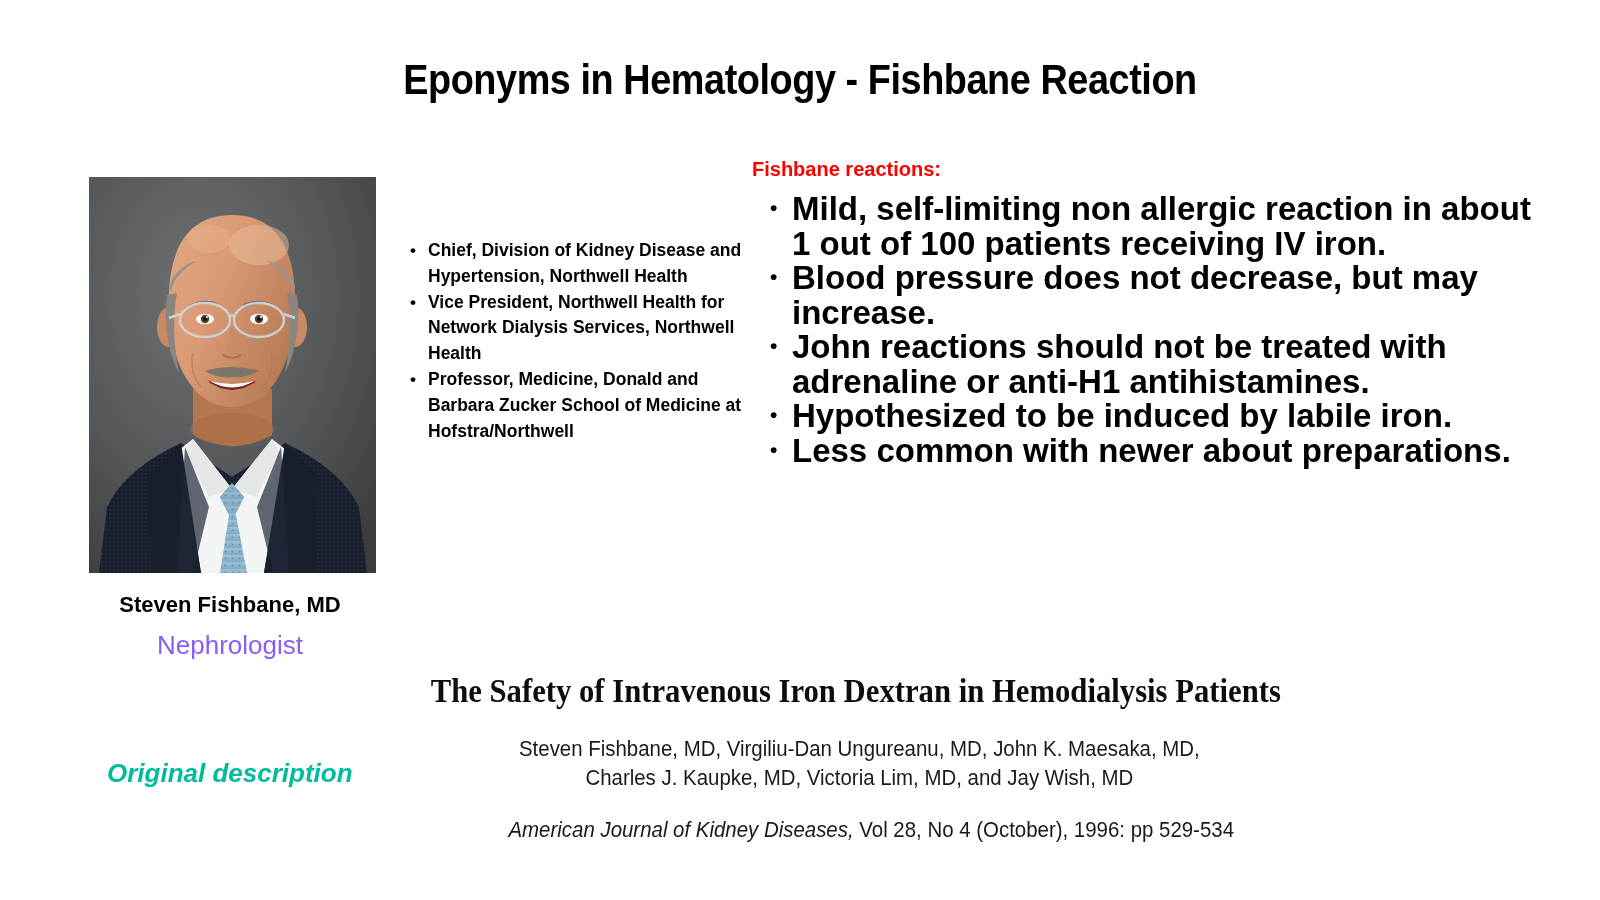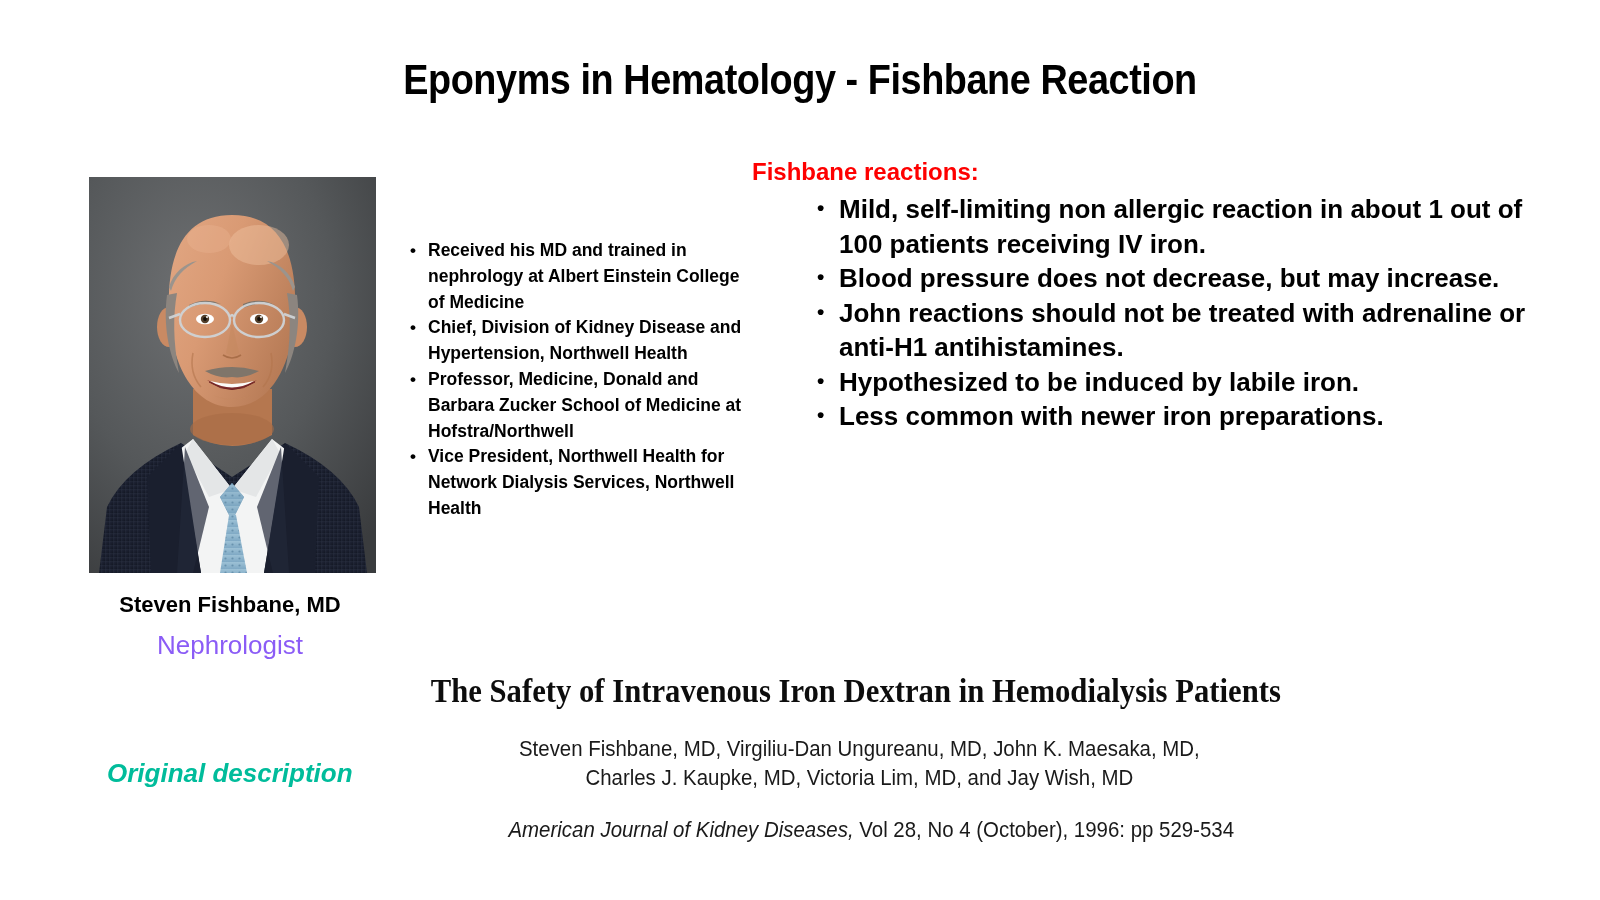--- a/index.html
+++ b/index.html
@@ -99,40 +99,39 @@
     left: -18px;
     top: 0;
     font-size: 17px;
   }
 
   
   .reactions-heading {
     position: absolute;
     left: 752px;
     top: 158px;
-    font-size: 24px;
+    font-size: 20px;
     font-weight: bold;
     color: #FE0000;
   }
   .reactions-list {
     position: absolute;
     left: 770px;
     top: 192px;
     width: 760px;
     margin: 0;
     padding: 0 0 0 22px;
     list-style: none;
   }
   .reactions-list li {
     position: relative;
-    font-size: 26px;
+    font-size: 33px;
     font-weight: bold;
     line-height: 34.5px;
     color: #000000;
-    margin-left: 47px;
   }
   .reactions-list li::before {
     content: "\2022";
     position: absolute;
     left: -22px;
     top: -1px;
     font-size: 21px;
   }
 
   
@@ -284,33 +283,32 @@
     <path d="M182 176 Q186 196 174 210" fill="none" stroke="#b2744d" stroke-width="1.6" opacity="0.6"></path>
 
     <path d="M124 218 Q143 228 162 218 Q143 226 124 218 Z" fill="#c5895f" opacity="0.4"></path>
   </svg>
 </div>
 
 <div class="person-name">Steven Fishbane, MD</div>
 <div class="person-role">Nephrologist</div>
 
 <ul class="bio-list">
-  <li>Received his MD and trained in nephrology at Albert Einstein College of Medicine</li>
   <li>Chief, Division of Kidney Disease and Hypertension, Northwell Health</li>
+  <li>Vice President, Northwell Health for Network Dialysis Services, Northwell Health</li>
   <li>Professor, Medicine, Donald and Barbara Zucker School of Medicine at Hofstra/Northwell</li>
-  <li>Vice President, Northwell Health for Network Dialysis Services, Northwell Health</li>
 </ul>
 
 <div class="reactions-heading">Fishbane reactions:</div>
 <ul class="reactions-list">
   <li>Mild, self-limiting non allergic reaction in about 1 out of 100 patients receiving IV iron.</li>
   <li>Blood pressure does not decrease, but may increase.</li>
   <li>John reactions should not be treated with adrenaline or anti-H1 antihistamines.</li>
   <li>Hypothesized to be induced by labile iron.</li>
-  <li>Less common with newer iron preparations.</li>
+  <li>Less common with newer about preparations.</li>
 </ul>
 
 <div class="orig-desc">Original description</div>
 
 <div class="cite-title">The Safety of Intravenous Iron Dextran in Hemodialysis Patients</div>
 <div class="cite-authors">
   <div>Steven Fishbane, MD, Virgiliu-Dan Ungureanu, MD, John K. Maesaka, MD,</div>
   <div>Charles J. Kaupke, MD, Victoria Lim, MD, and Jay Wish, MD</div>
 </div>
 <div class="cite-journal">

